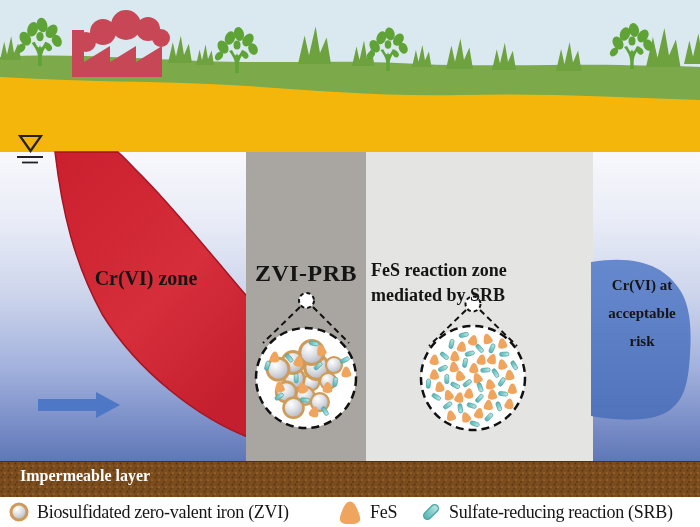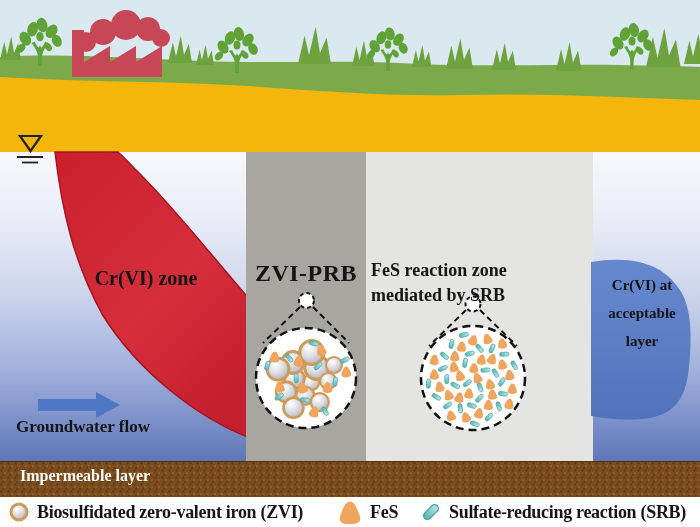--- a/index.html
+++ b/index.html
@@ -9,21 +9,21 @@
   svg.scene{position:absolute;left:0;top:0;display:block;}
   .lbl{position:absolute;font-weight:bold;color:#151515;white-space:nowrap;}
   .plume-lbl{left:80px;top:267px;width:132px;text-align:center;font-size:20px;}
   .zvi-lbl{left:246px;top:260px;width:120px;text-align:center;font-size:24px;letter-spacing:.5px;}
   .fes-lbl{left:371px;top:242px;width:210px;text-align:left;font-size:18px;line-height:25px;margin-top:16px;}
   .outlet-lbl{left:591px;top:271px;width:102px;text-align:center;font-size:15px;line-height:28px;}
   .gw-lbl{left:16px;top:417px;font-size:17px;}
   .imp-lbl{left:20px;top:467px;font-size:16px;color:#ffffff;text-align:center;}
   .legend{position:absolute;left:0;top:497px;width:700px;height:30px;background:#fff;}
   .legend-item{position:absolute;top:0;height:30px;display:flex;align-items:center;gap:7px;
-               font-weight:bold;font-size:18px;letter-spacing:-0.3px;color:#151515;}
+               font-weight:normal;font-size:18px;letter-spacing:-0.3px;color:#151515;}
   .li-1{left:8px}.li-2{left:337px}.li-3{left:420px}
   .legend-item svg{flex:0 0 auto;display:block;}
 </style>
 </head>
 <body>
 
 <div class="stage">
 
 <svg class="scene" width="700" height="527" viewBox="0 0 700 527">
   <defs>
@@ -252,22 +252,21 @@
   <g stroke="#222" fill="none">
     <path d="M20,136 L41,136 L30.5,151 Z" stroke-width="2.2"></path>
     <line x1="17" y1="157" x2="43" y2="157" stroke-width="2"></line>
     <line x1="22" y1="162.5" x2="38" y2="162.5" stroke-width="1.8"></line>
   </g>
 </svg>
 
 <div class="lbl plume-lbl">Cr(VI) zone</div>
 <div class="lbl zvi-lbl">ZVI-PRB</div>
 <div class="lbl fes-lbl"><span>FeS reaction zone</span><br><span>mediated by SRB</span></div>
-<div class="lbl outlet-lbl"><span>Cr(VI) at</span><br><span>acceptable</span><br><span>layer</span></div>
-<div class="lbl gw-lbl">Groundwater flow</div>
+<div class="lbl outlet-lbl"><span>Cr(VI) at</span><br><span>acceptable</span><br><span>risk</span></div>
 <div class="lbl imp-lbl">Impermeable layer</div>
 
 <div class="legend">
   <div class="legend-item li-1">
     <svg width="22" height="22">
       <circle cx="11" cy="11" r="8" fill="url(#zviGrad)" stroke="#cf9b59" stroke-width="3"></circle>
     </svg>
     <span>Biosulfidated zero-valent iron (ZVI)</span>
   </div>
   <div class="legend-item li-2">

